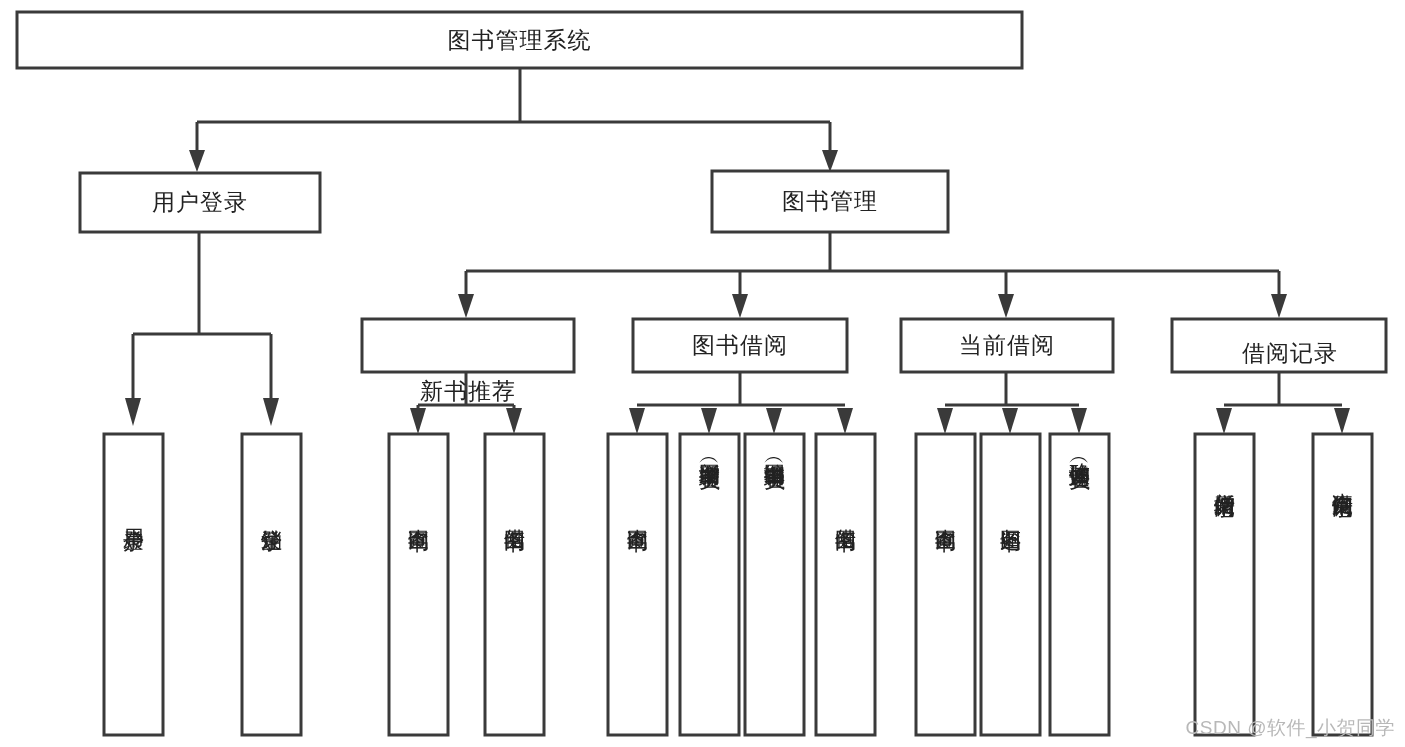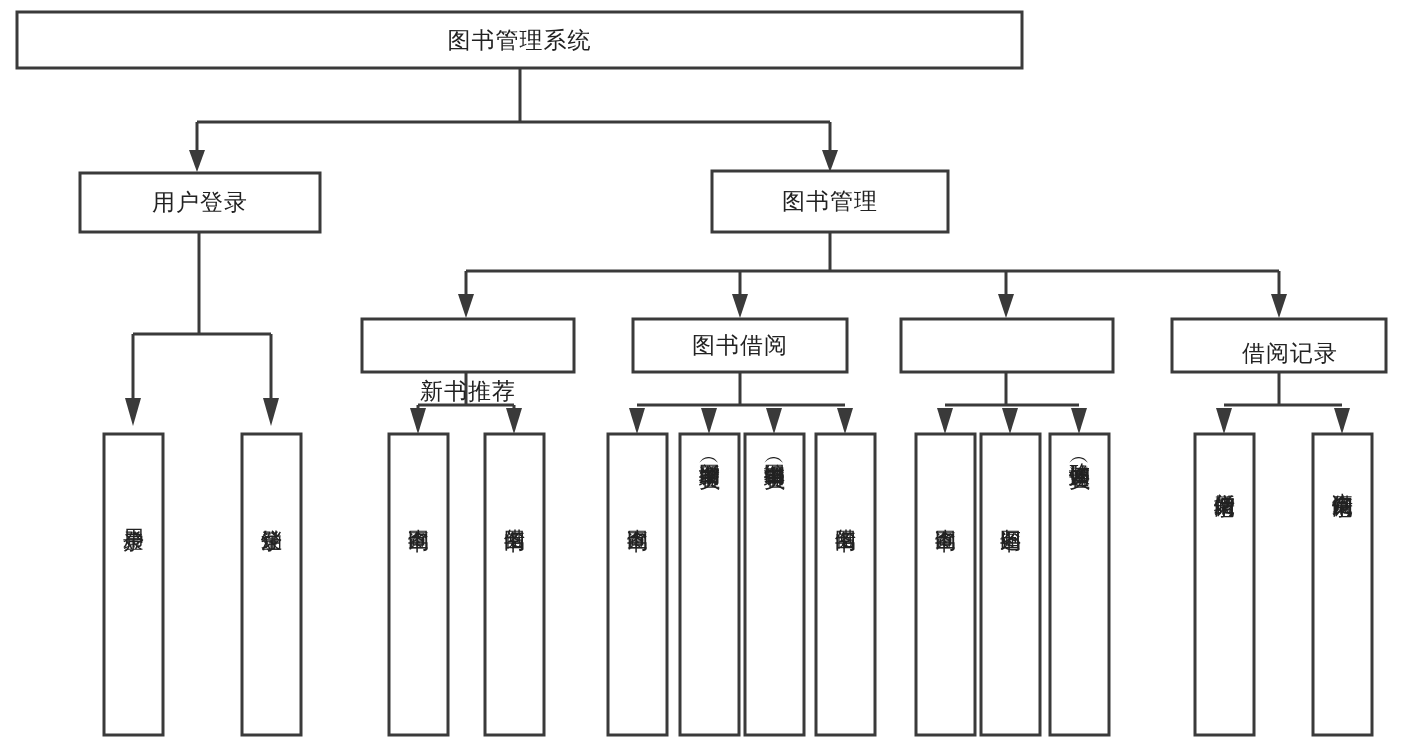--- a/index.html
+++ b/index.html
@@ -187,20 +187,23 @@
   </div>
 
   <div class="hlabel-wrap" style="left:362px; top:319px; width:212px; height:53px;margin-top:46px;">
     <span class="hlabel-text">新书推荐</span>
   </div>
 
   <div class="hlabel-wrap" style="left:633px; top:319px; width:214px; height:53px;">
     <span class="hlabel-text">图书借阅</span>
   </div>
 
+  <div class="hlabel-wrap" style="left:901px; top:319px; width:212px; height:53px;">
+    <span class="hlabel-text">当前借阅</span>
+  </div>
 
   <div class="hlabel-wrap" style="left:1172px; top:327px; width:236px; height:53px;">
     <span class="hlabel-text">借阅记录</span>
   </div>
 
   <div class="vlabel-wrap" style="left:104px; top:434px; width:59px; height:301px; padding-top:78px;">
     <span class="vlabel-text">用户登录</span>
   </div>
   <div class="vlabel-wrap" style="left:242px; top:434px; width:59px; height:301px; padding-top:78px;">
     <span class="vlabel-text">注销登录</span>
@@ -236,14 +239,15 @@
     <span class="vlabel-text">确认归还（管理员）</span>
   </div>
 
   <div class="vlabel-wrap" style="left:1195px; top:434px; width:59px; height:301px; padding-top:42px;">
     <span class="vlabel-text">新增借阅记录</span>
   </div>
   <div class="vlabel-wrap" style="left:1313px; top:434px; width:59px; height:301px; padding-top:42px;">
     <span class="vlabel-text">查询借阅记录</span>
   </div>
 
+  <div id="watermark">CSDN @软件_小贺同学</div>
 
 </div>
 
 </body></html>

